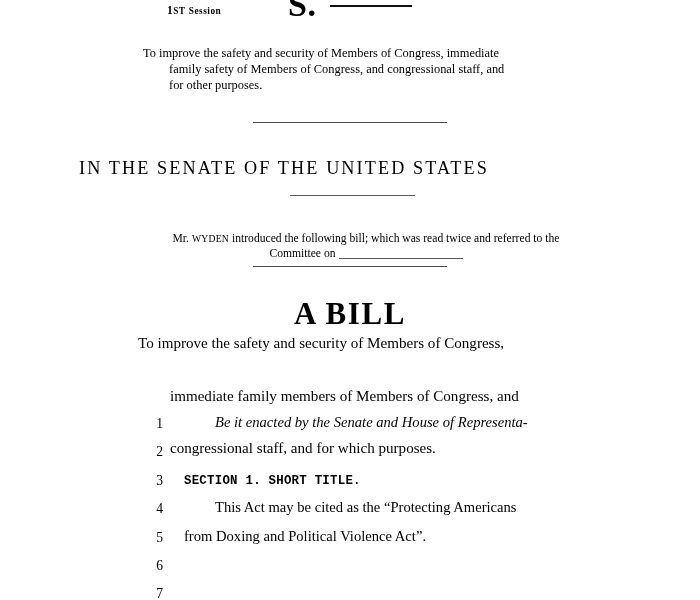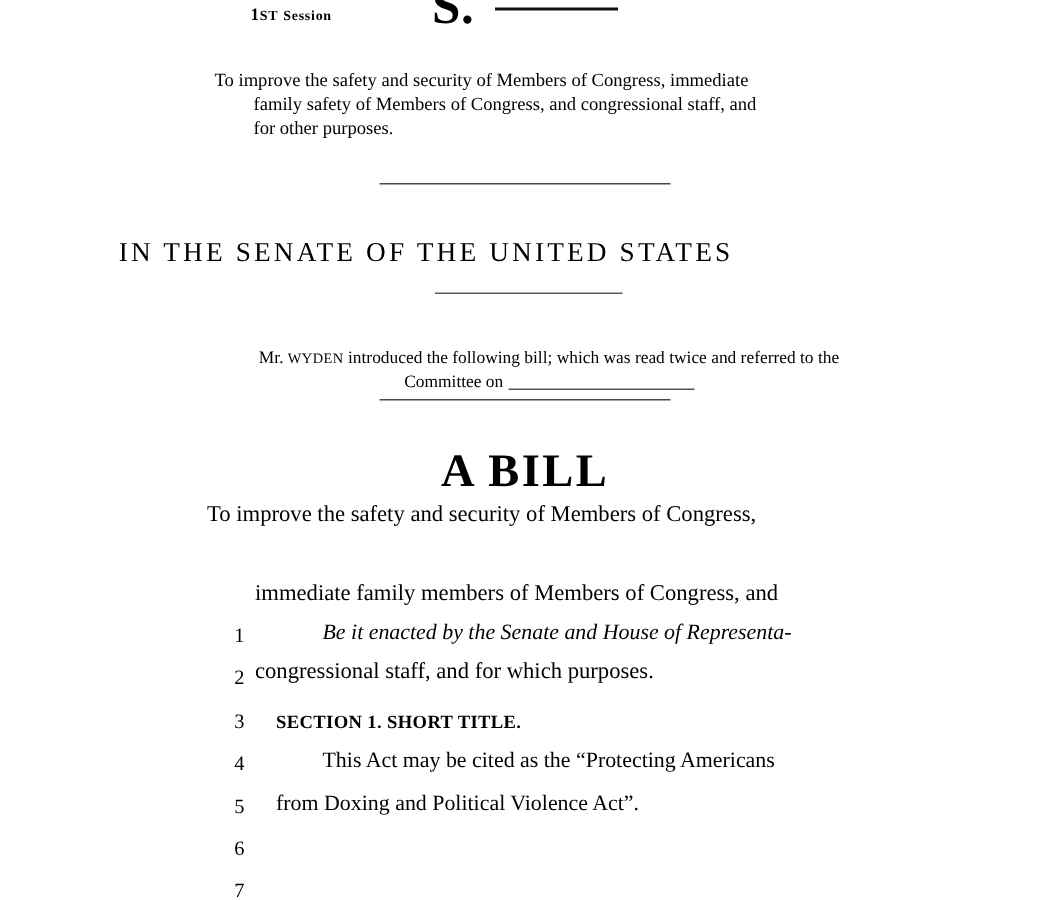--- a/index.html
+++ b/index.html
@@ -193,20 +193,21 @@
     font-style: italic;
   }
   .bline .txt.indent {
     padding-left: 31px;
   }
   .bline .txt.heading {
     font-weight: bold;
     font-size: 12.4px;
     letter-spacing: 0.25px;
     top: 3px;
+    font-family: Liberation Mono, monospace;
   }
   .bline .txt.heading.spread {
     letter-spacing: 0.9px;
   }
 </style>
 </head>
 <body>
 
 <div class="page">
 

